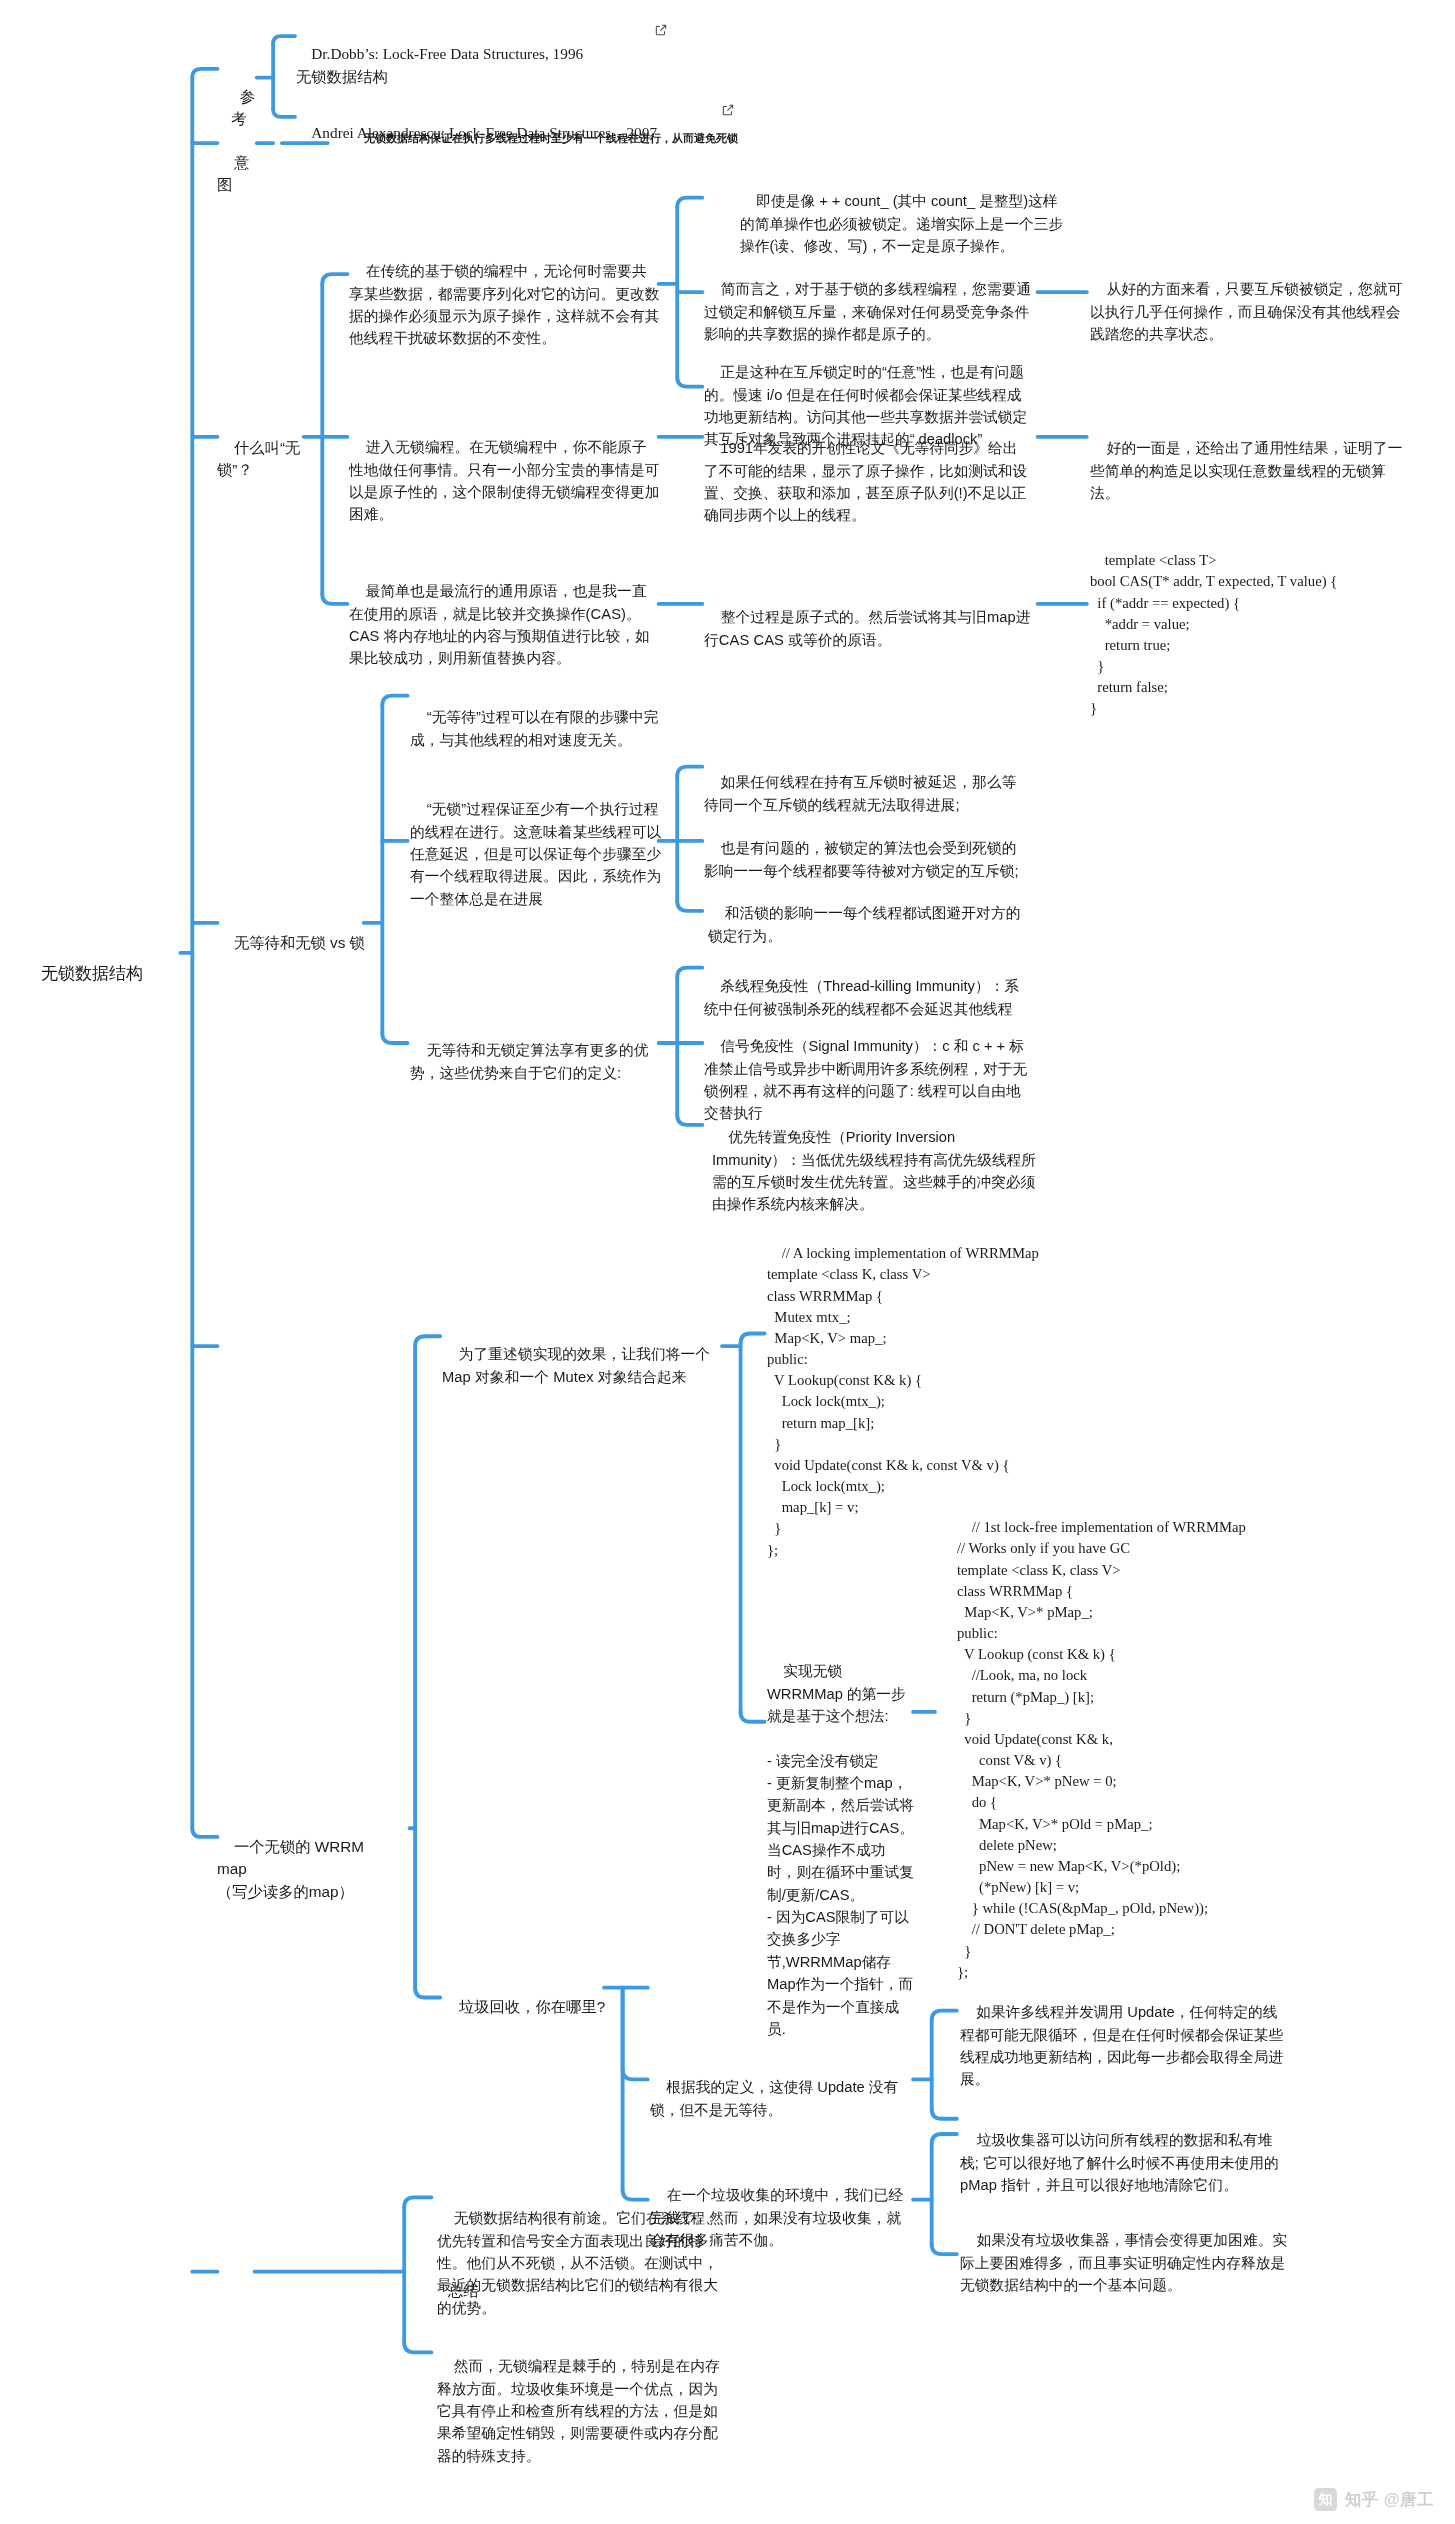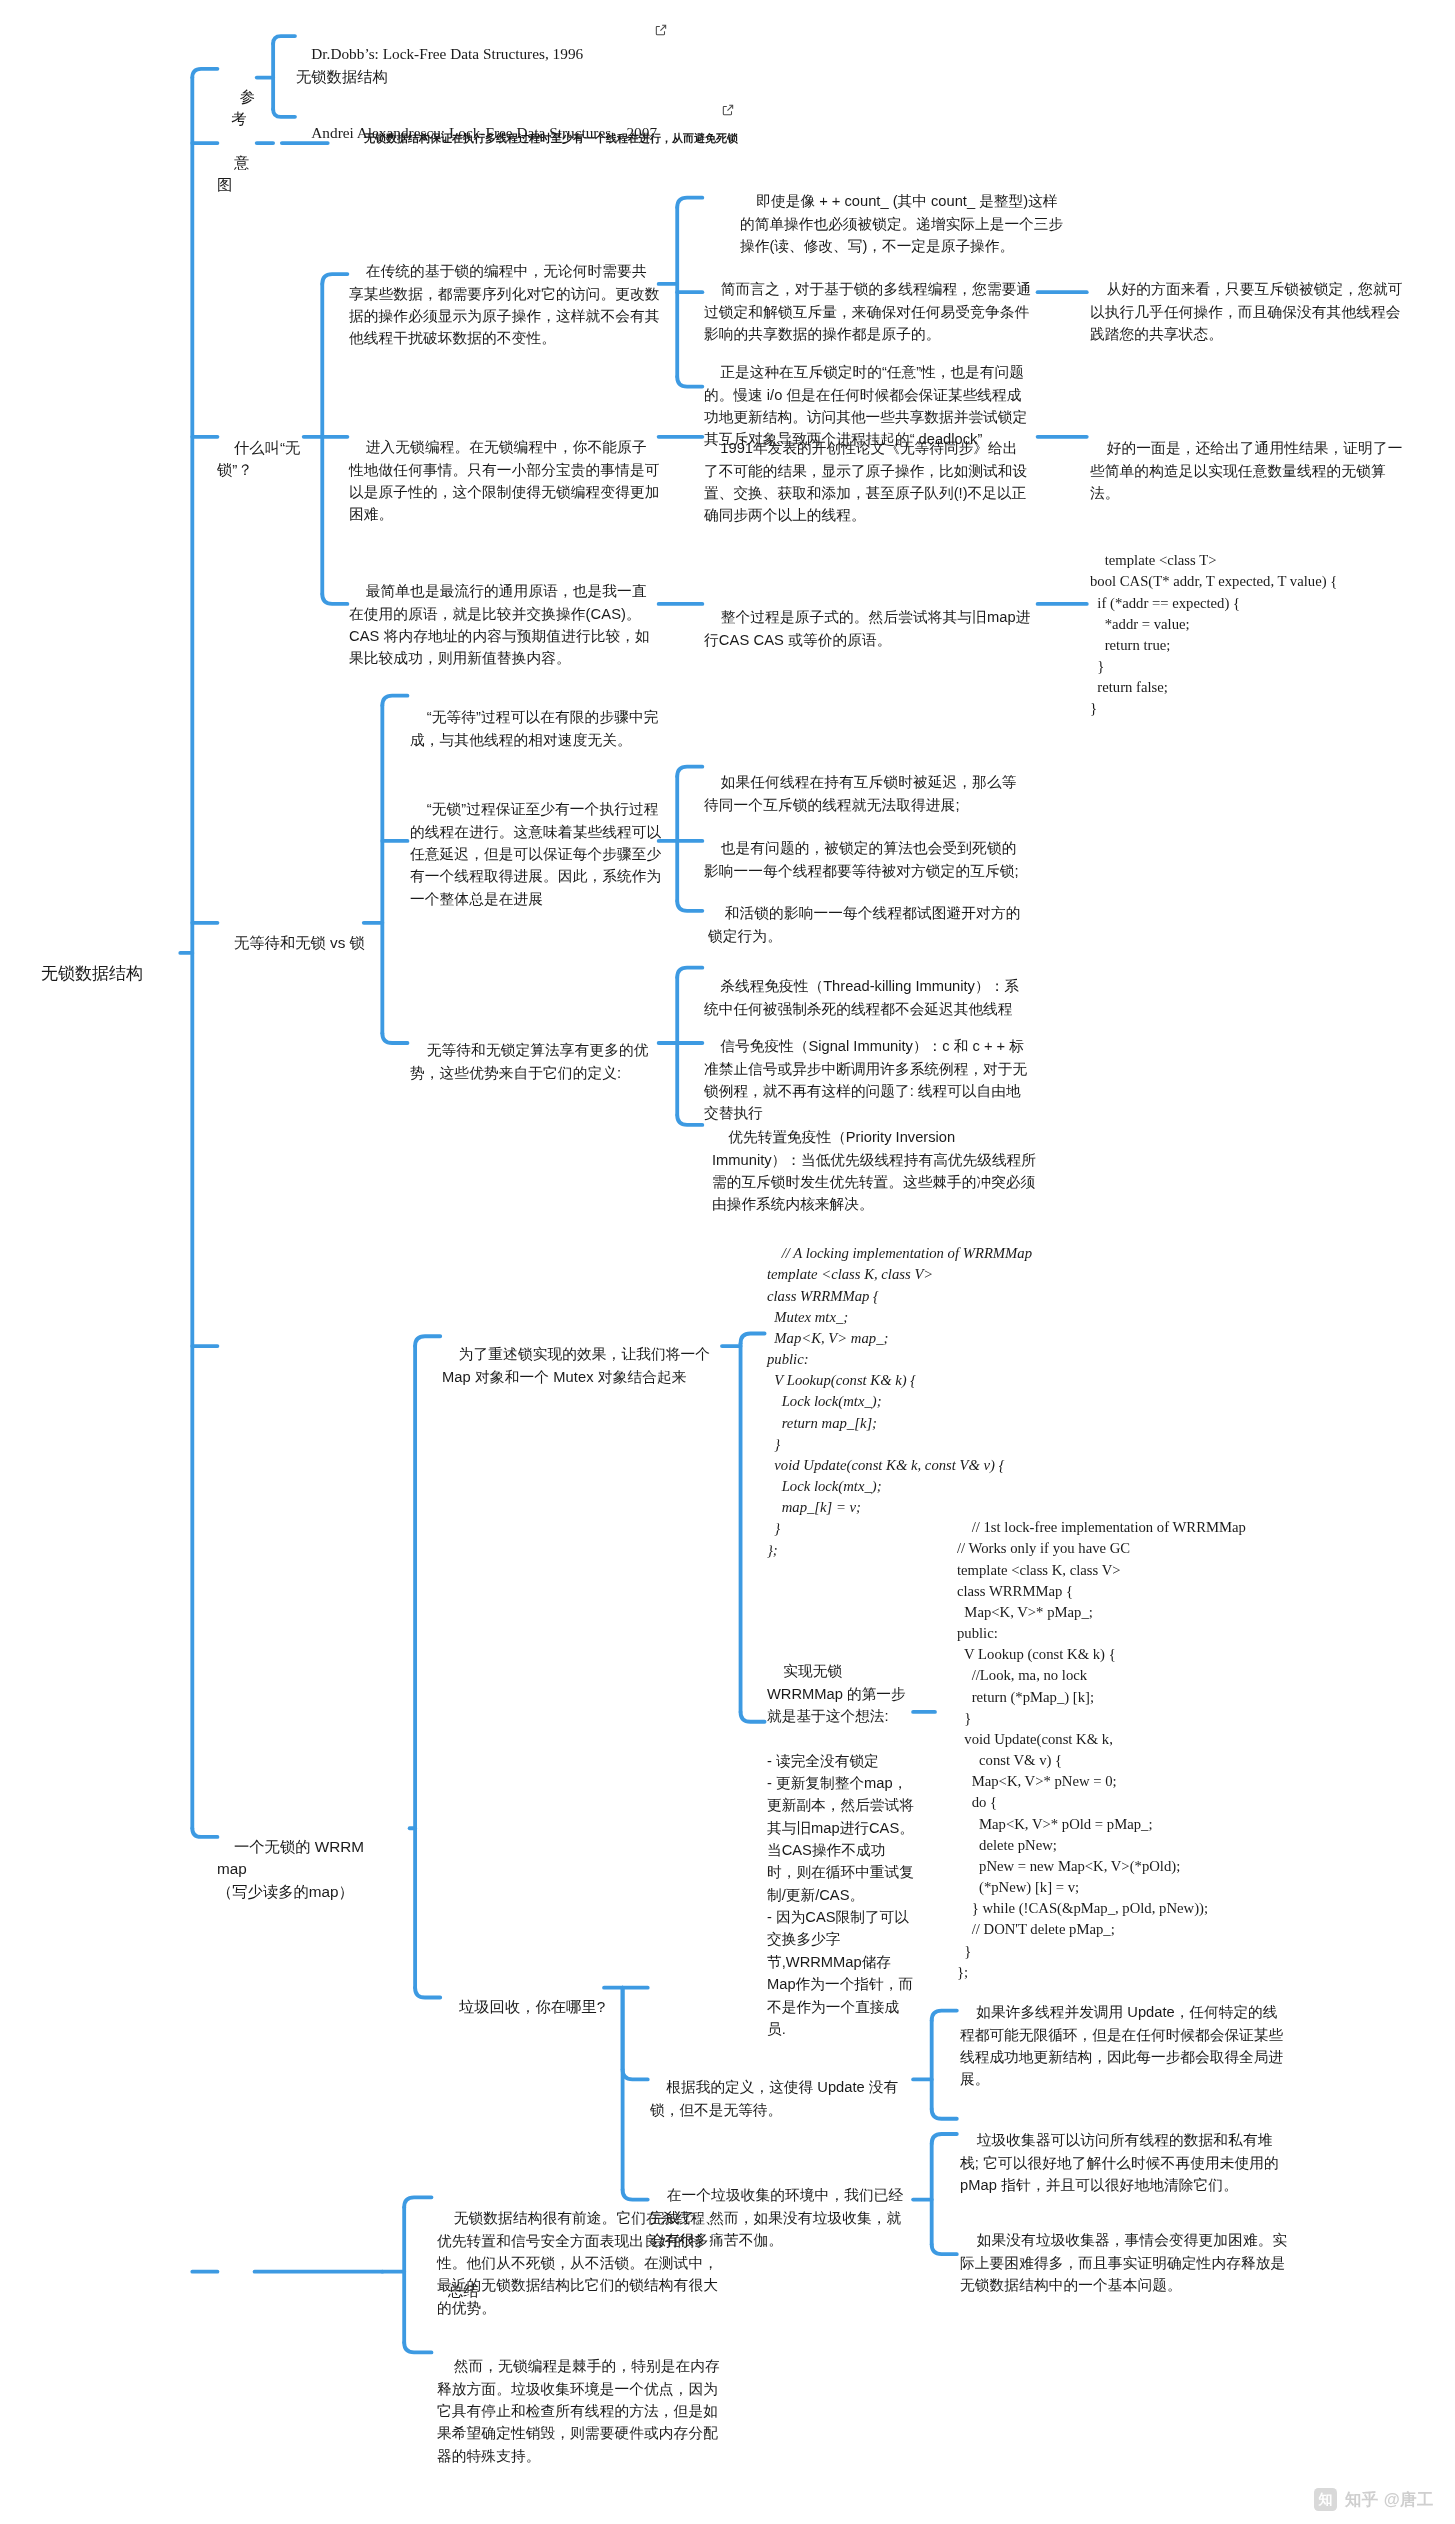--- a/index.html
+++ b/index.html
@@ -313,21 +313,21 @@
 
   <div class="node label" style="left:217px; top:1814px; width:180px;">
     <span>一个无锁的 WRRM map
 （写少读多的map）</span>
   </div>
 
   <div class="node txt" style="left:442px; top:1321px; width:273px;">
     <span>为了重述锁实现的效果，让我们将一个 Map 对象和一个 Mutex 对象结合起来</span>
   </div>
 
-  <div class="node code" style="left:767px; top:1222px; width:349px;font-style:italic;">
+  <div class="node code" style="left:767px; top:1222px; width:349px;">
     <span>// A locking implementation of WRRMMap
 template &lt;class K, class V&gt;
 class WRRMMap {
   Mutex mtx_;
   Map&lt;K, V&gt; map_;
 public:
   V Lookup(const K&amp; k) {
     Lock lock(mtx_);
     return map_[k];
   }

